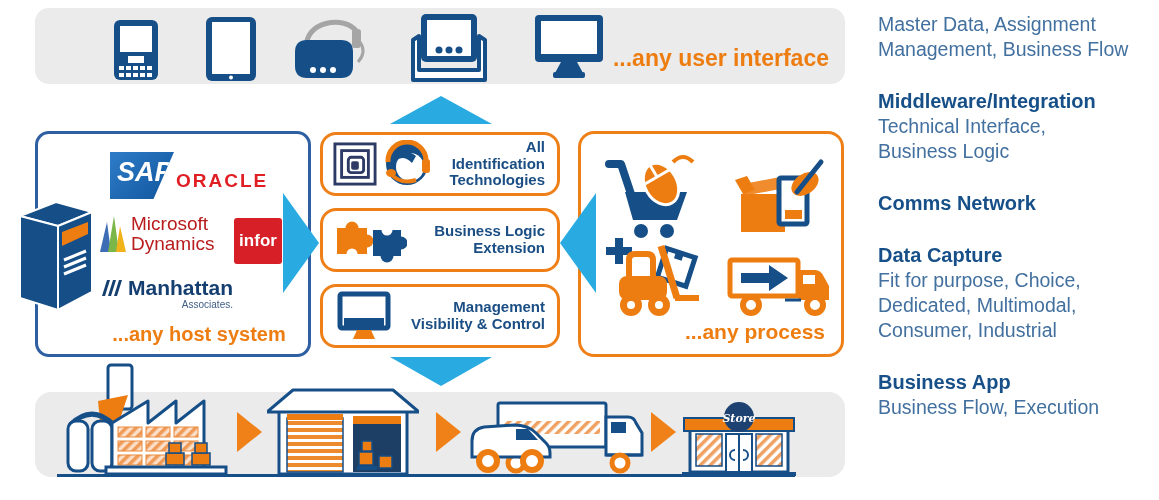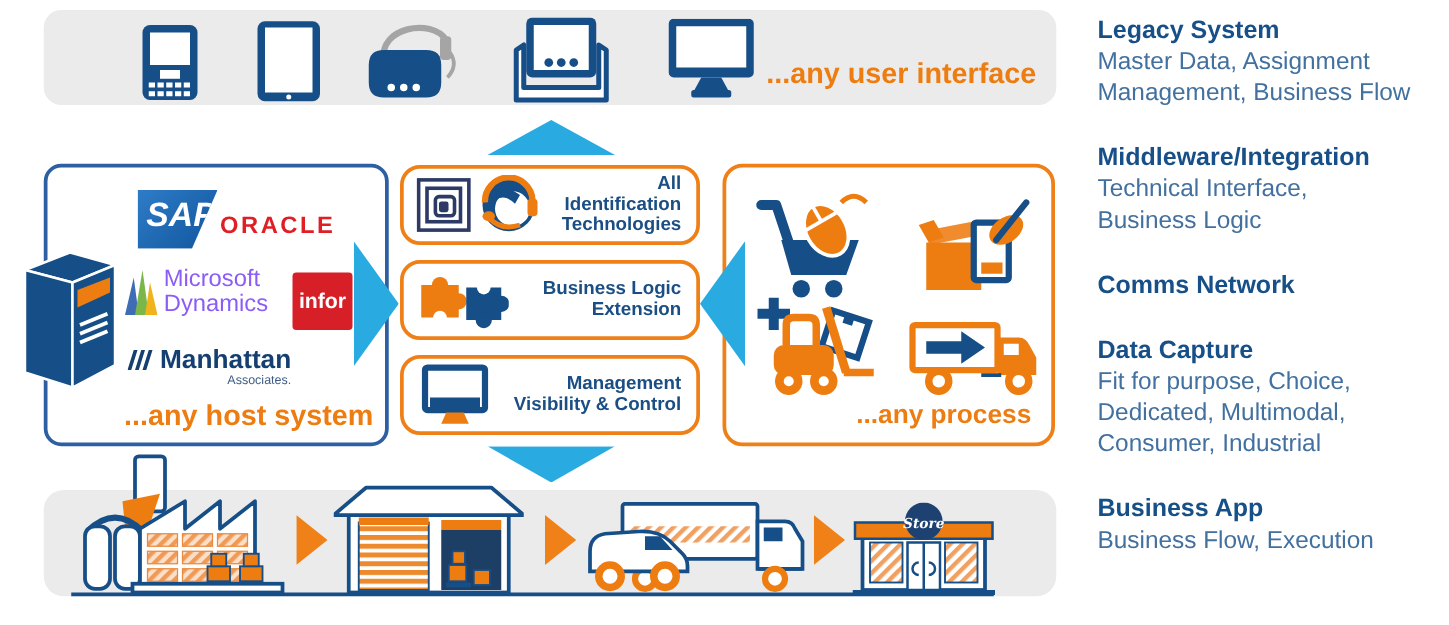--- a/index.html
+++ b/index.html
@@ -21,21 +21,21 @@
   .flow-arrow{position:absolute;width:25px;height:40px;background:#f08119;
               clip-path:polygon(0 0,100% 50%,0 100%);}
   .rc{position:absolute;left:878px;top:12px;width:280px;}
   .rc-section{margin-bottom:27px;}
   .rc-head{color:#175088;font-weight:bold;font-size:20px;line-height:25px;}
   .rc-body{color:#42709f;font-size:19.5px;line-height:25px;}
   .sap-logo{width:64px;height:47px;background:linear-gradient(135deg,#2e7cc8,#10559c);
             clip-path:polygon(0 0,100% 0,68% 100%,0 100%);color:#fff;font-weight:bold;
             font-style:italic;font-size:27px;line-height:40px;padding-left:7px;box-sizing:border-box;}
   .oracle-logo{color:#e01f25;font-weight:bold;font-size:19px;letter-spacing:2px;}
-  .ms-text{color:#8b5cf6;font-size:19px;line-height:20px;}
+  .ms-text{color:#b91c1c;font-size:19px;line-height:20px;}
   .infor-logo{width:48px;height:46px;background:#d61f26;border-radius:3px;color:#fff;
               font-weight:bold;font-size:17px;display:flex;align-items:center;justify-content:center;}
   .manh{color:#153f70;font-weight:bold;font-size:21px;line-height:20px;}
   .manh-sub{color:#3f5d85;font-size:10px;text-align:right;margin-top:1px;}
   .ground{position:absolute;left:57px;top:474px;width:738px;height:3px;background:#164e87;}
 </style>
 </head>
 <body>
 
 <div class="canvas">
@@ -115,21 +115,21 @@
       <div style="display:flex;align-items:center;gap:4px;">
         <svg width="22" height="16" viewBox="0 0 22 16">
           <polygon points="0,16 5,0 8,0 3,16" fill="#153f70"></polygon>
           <polygon points="6,16 11,0 14,0 9,16" fill="#153f70"></polygon>
           <polygon points="12,16 17,0 20,0 15,16" fill="#153f70"></polygon>
         </svg>
         <span class="manh">Manhattan</span>
       </div>
       <div class="manh-sub">Associates.</div>
     </div>
-    <div class="abs orange-label" style="left:0;right:0;bottom:8px;text-align:center;padding-left:52px;font-size:23px;">...any host system</div>
+    <div class="abs orange-label" style="left:0;right:0;bottom:8px;text-align:center;padding-left:52px;font-size:20px;">...any host system</div>
 
     <svg class="abs" style="left:-24px;top:58px;z-index:2;" width="84" height="122" viewBox="0 0 84 122">
       <polygon points="6,24 42,10 78,20 44,34" fill="#164e87" stroke="#fff" stroke-width="2"></polygon>
       <polygon points="6,24 44,34 44,118 6,106" fill="#164e87" stroke="#fff" stroke-width="2"></polygon>
       <polygon points="44,34 78,20 78,100 44,118" fill="#164e87" stroke="#fff" stroke-width="2"></polygon>
       <polygon points="48,40 74,30 74,42 48,54" fill="#ee7d11"></polygon>
       <g stroke="#fff" stroke-width="3">
         <line x1="50" y1="68" x2="72" y2="59"></line>
           <line x1="50" y1="75" x2="72" y2="66"></line>
           <line x1="50" y1="82" x2="72" y2="73"></line>
@@ -337,21 +337,20 @@
     <path d="M53 48 a5 5 0 0 0 0 10" fill="none" stroke="#164e87" stroke-width="2"></path>
     <path d="M61 48 a5 5 0 0 1 0 10" fill="none" stroke="#164e87" stroke-width="2"></path>
     <rect x="2" y="16" width="110" height="13" fill="#ee7d11" stroke="#164e87" stroke-width="2"></rect>
     <circle cx="57" cy="15" r="15" fill="#1d4272"></circle>
     <text x="57" y="20" text-anchor="middle" font-size="11" fill="#fff" font-style="italic" font-weight="bold" font-family="DejaVu Serif, serif">Store</text>
     <rect x="0" y="70" width="114" height="4" fill="#164e87"></rect>
   </svg>
 
   <div class="rc">
     <div class="rc-section">
-      <div class="rc-head">Legacy System</div>
       <div class="rc-body pre">Master Data, Assignment
 Management, Business Flow</div>
     </div>
     <div class="rc-section">
       <div class="rc-head">Middleware/Integration</div>
       <div class="rc-body pre">Technical Interface,
 Business Logic</div>
     </div>
     <div class="rc-section">
       <div class="rc-head">Comms Network</div>

